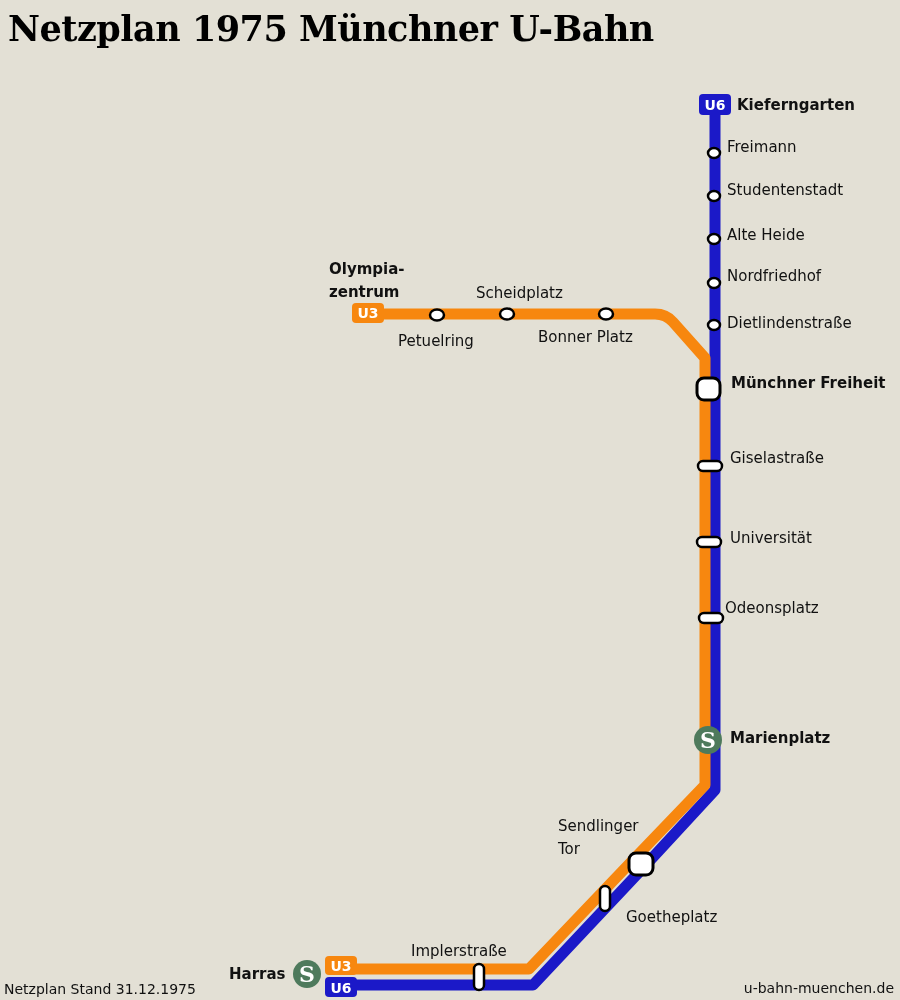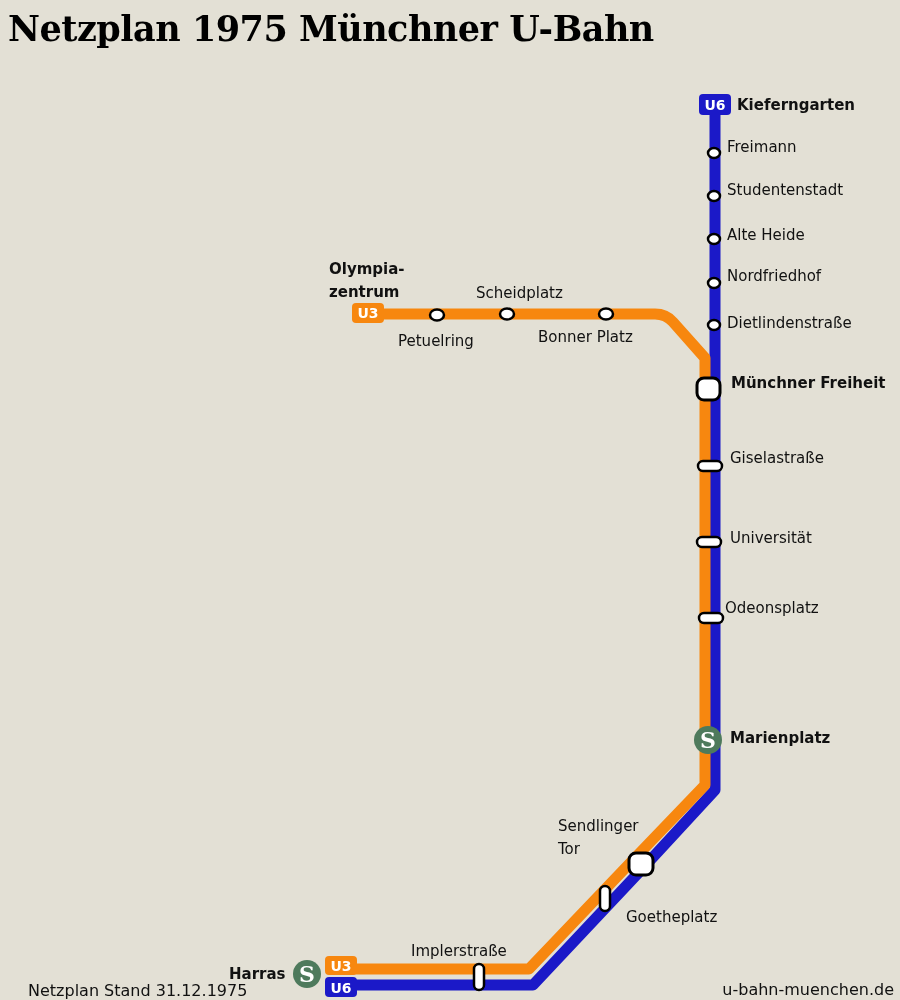--- a/index.html
+++ b/index.html
@@ -2,21 +2,21 @@
 <html><head>
 <meta charset="utf-8">
 <style>
   html, body { margin:0; padding:0; }
   body { width:900px; height:1000px; background:#e3e0d5; position:relative; overflow:hidden; font-family:"DejaVu Sans", sans-serif; }
   .title { position:absolute; left:2px; top:2px; font-family:"DejaVu Serif", serif; font-weight:bold; font-size:35px; color:#000; letter-spacing:-0.5px; margin:6px; white-space:nowrap; }
   svg { position:absolute; left:0; top:0; }
   .lbl { font-family:"DejaVu Sans", sans-serif; font-size:15px; fill:#111; }
   .lbl-b { font-family:"DejaVu Sans", sans-serif; font-size:15px; font-weight:bold; fill:#111; }
   .badge-t { font-family:"DejaVu Sans", sans-serif; font-size:14px; font-weight:bold; fill:#fff; }
-  .foot { position:absolute; font-family:"DejaVu Sans", sans-serif; font-size:16px; color:#111; white-space:nowrap;margin-left:24px; }
+  .foot { position:absolute; font-family:"DejaVu Sans", sans-serif; font-size:14px; color:#111; white-space:nowrap; }
 </style>
 </head>
 <body>
 
 <h1 class="title">Netzplan 1975 Münchner U-Bahn</h1>
 
 <svg width="900" height="1000" viewBox="0 0 900 1000">
 
   <g>
     <path d="M715 104 L715 790 L643 868 L533 985 L330 985" fill="none" stroke="#1b19c8" stroke-width="11" stroke-linejoin="round"></path>

